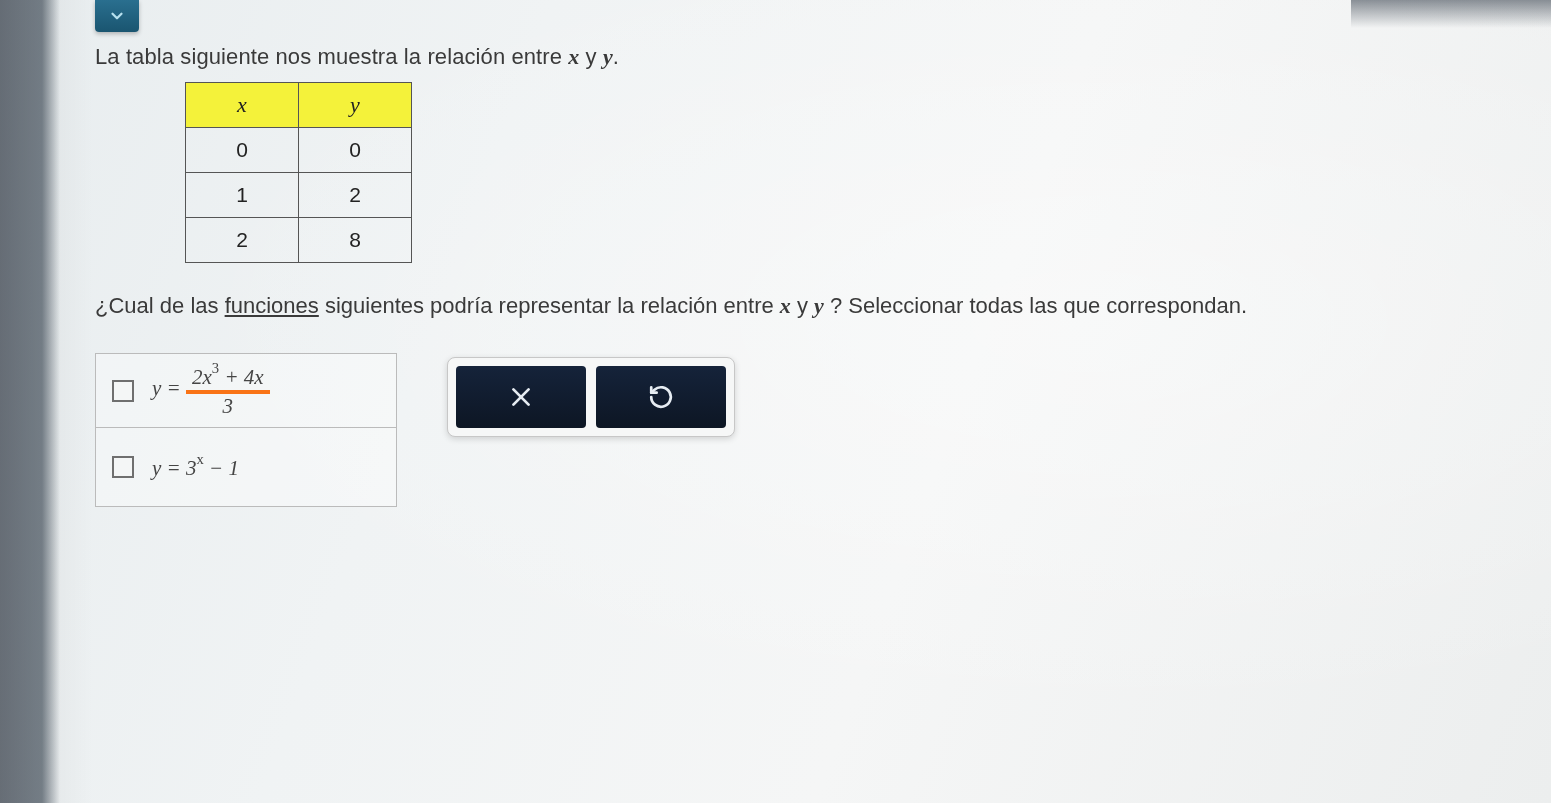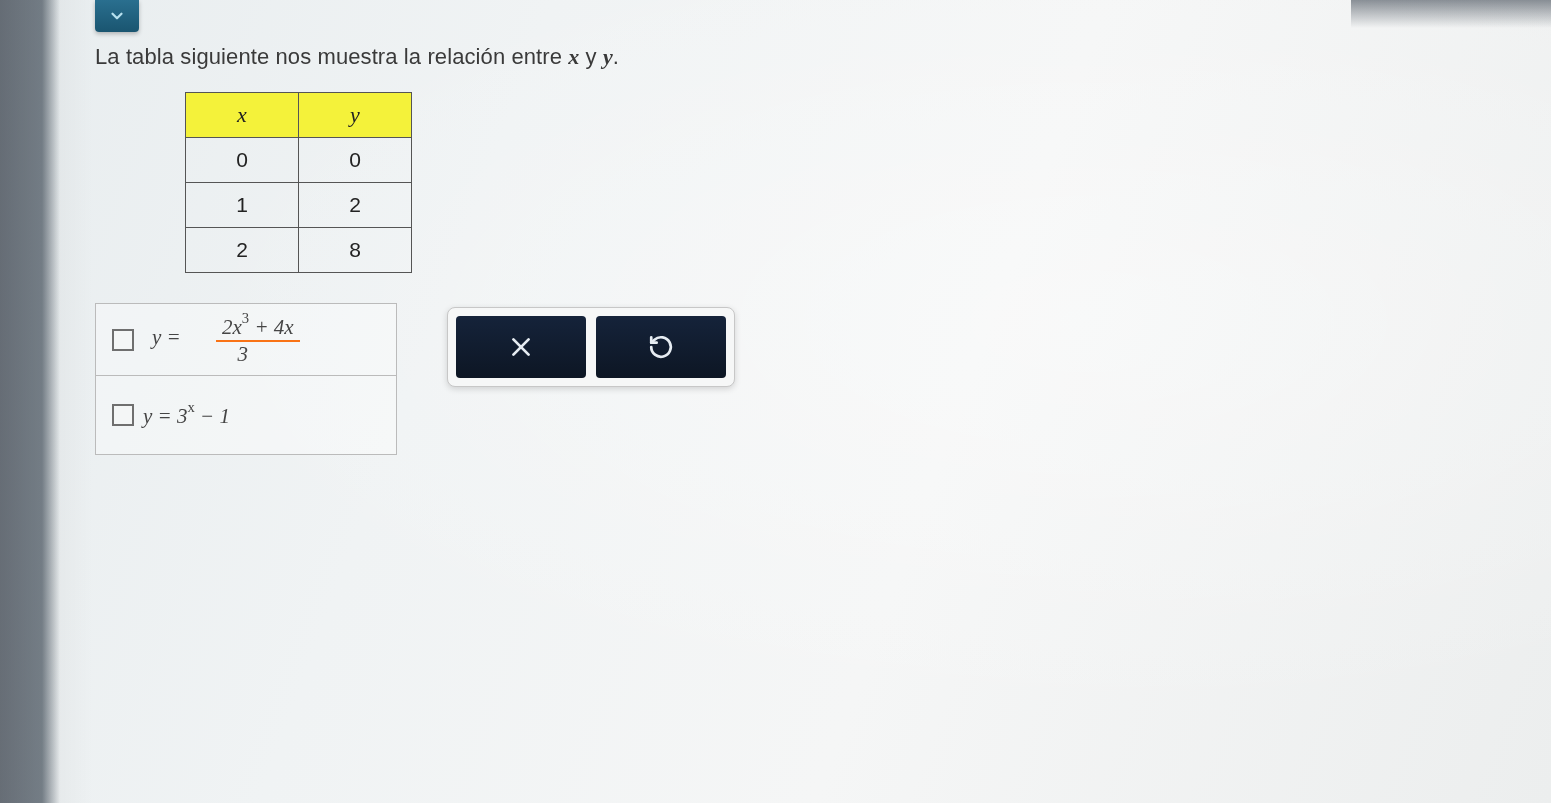--- a/index.html
+++ b/index.html
@@ -61,21 +61,21 @@
   .content {
     position: absolute;
     left: 95px;
     top: 44px;
     right: 40px;
   }
 
   .intro {
     font-size: 22px;
     color: #3a3a3a;
-    margin-bottom: 22px;
+    margin-bottom: 12px;
     letter-spacing: 0.1px;
   }
   .intro .mvar { font-style: italic; font-family: "Times New Roman", serif; font-weight:bold; }
 
   
   .data-tbl {
     border-collapse: collapse;
     margin-left: 90px;
     margin-bottom: 30px;
   }
@@ -115,21 +115,21 @@
     width: 300px;
   }
   .option-row {
     border-bottom: 1px solid #bbb;
     display:flex;
     align-items:center;
     padding: 14px 16px;
     min-height: 50px;
     gap: 18px;
   }
-  .option-row:last-child { border-bottom: none; gap: 9px; }
+  .option-row:last-child { border-bottom: none; }
   .chk {
     width:18px;
     height:18px;
     border:2px solid #6f6f6f;
     flex:0 0 18px;
     background:#f4f6f6;
     cursor:pointer;
   }
   .expr {
     font-family: "Times New Roman", serif;
@@ -137,21 +137,21 @@
     font-size: 21px;
     color:#454545;
     line-height:1;
   }
   .expr .frac {
     display:inline-block;
     text-align:center;
     vertical-align:middle;
     font-style:italic;
   }
-  .expr .frac .num { display:block; border-bottom:2px solid #f97316; padding:0 6px 2px;margin-left:30px; }
+  .expr .frac .num { display:block; border-bottom:4px solid #f97316; padding:0 6px 2px; }
   .expr .frac .den { display:block; padding-top:2px; }
   .expr sup { font-size:0.7em; font-style:normal; position:relative; top:-0.2em; }
 
   .action-panel {
     margin-top: 4px;
     background: #f6f7f7;
     border: 1px solid #c7c7c7;
     border-radius: 8px;
     padding: 8px;
     display:flex;
@@ -207,20 +207,23 @@
         <td>1</td>
         <td>2</td>
       </tr>
       <tr>
         <td>2</td>
         <td>8</td>
       </tr>
     </tbody>
   </table>
 
+  <div class="question">
+    <span>¿Cual de las </span><span class="ul">funciones</span><span> siguientes podría representar la relación entre </span><span class="mvar">x</span><span> y </span><span class="mvar">y</span><span> ? Seleccionar todas las que correspondan.</span>
+  </div>
 
   <div class="answer-area">
 
     <div class="options">
 
 
 
       <div class="option-row" style="padding-top:10px;padding-bottom:10px;">
         <div class="chk"></div>
         <div class="expr">

